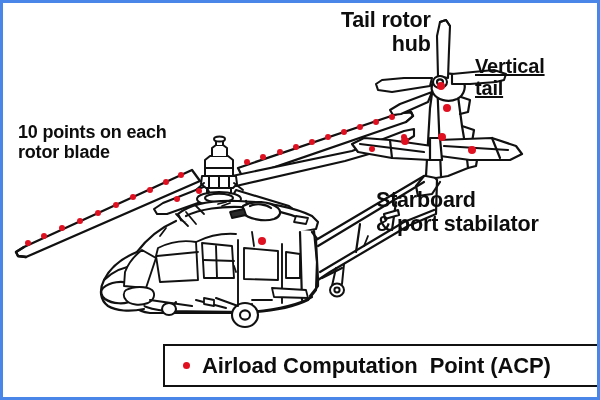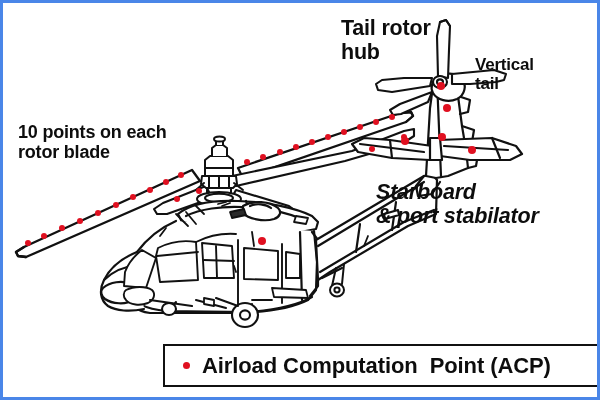--- a/index.html
+++ b/index.html
@@ -44,33 +44,32 @@
   }
   #label-rotor-blade {
     left: 18px;
     top: 122px;
     font-size: 18px;
   }
   #label-tail-rotor-hub {
     left: 341px;
     top: 8px;
     font-size: 21.5px;
-    text-align: left;
-    margin-top: 8px;
+    text-align: right;
   }
   #label-vertical-tail {
     left: 475px;
     top: 55px;
-    font-size: 17px;
+    font-size: 20px;
+    text-decoration: underline;
   }
   #label-stabilator {
     left: 376px;
-    top: 180px;
+    top: 188px;
     font-size: 21.5px;
-    font-style: italic;
   }
   
   #legend {
     position: absolute;
     left: 163px;
     top: 344px;
     width: 480px;
     height: 43px;
     box-sizing: border-box;
     border: 2.5px solid #111111;

